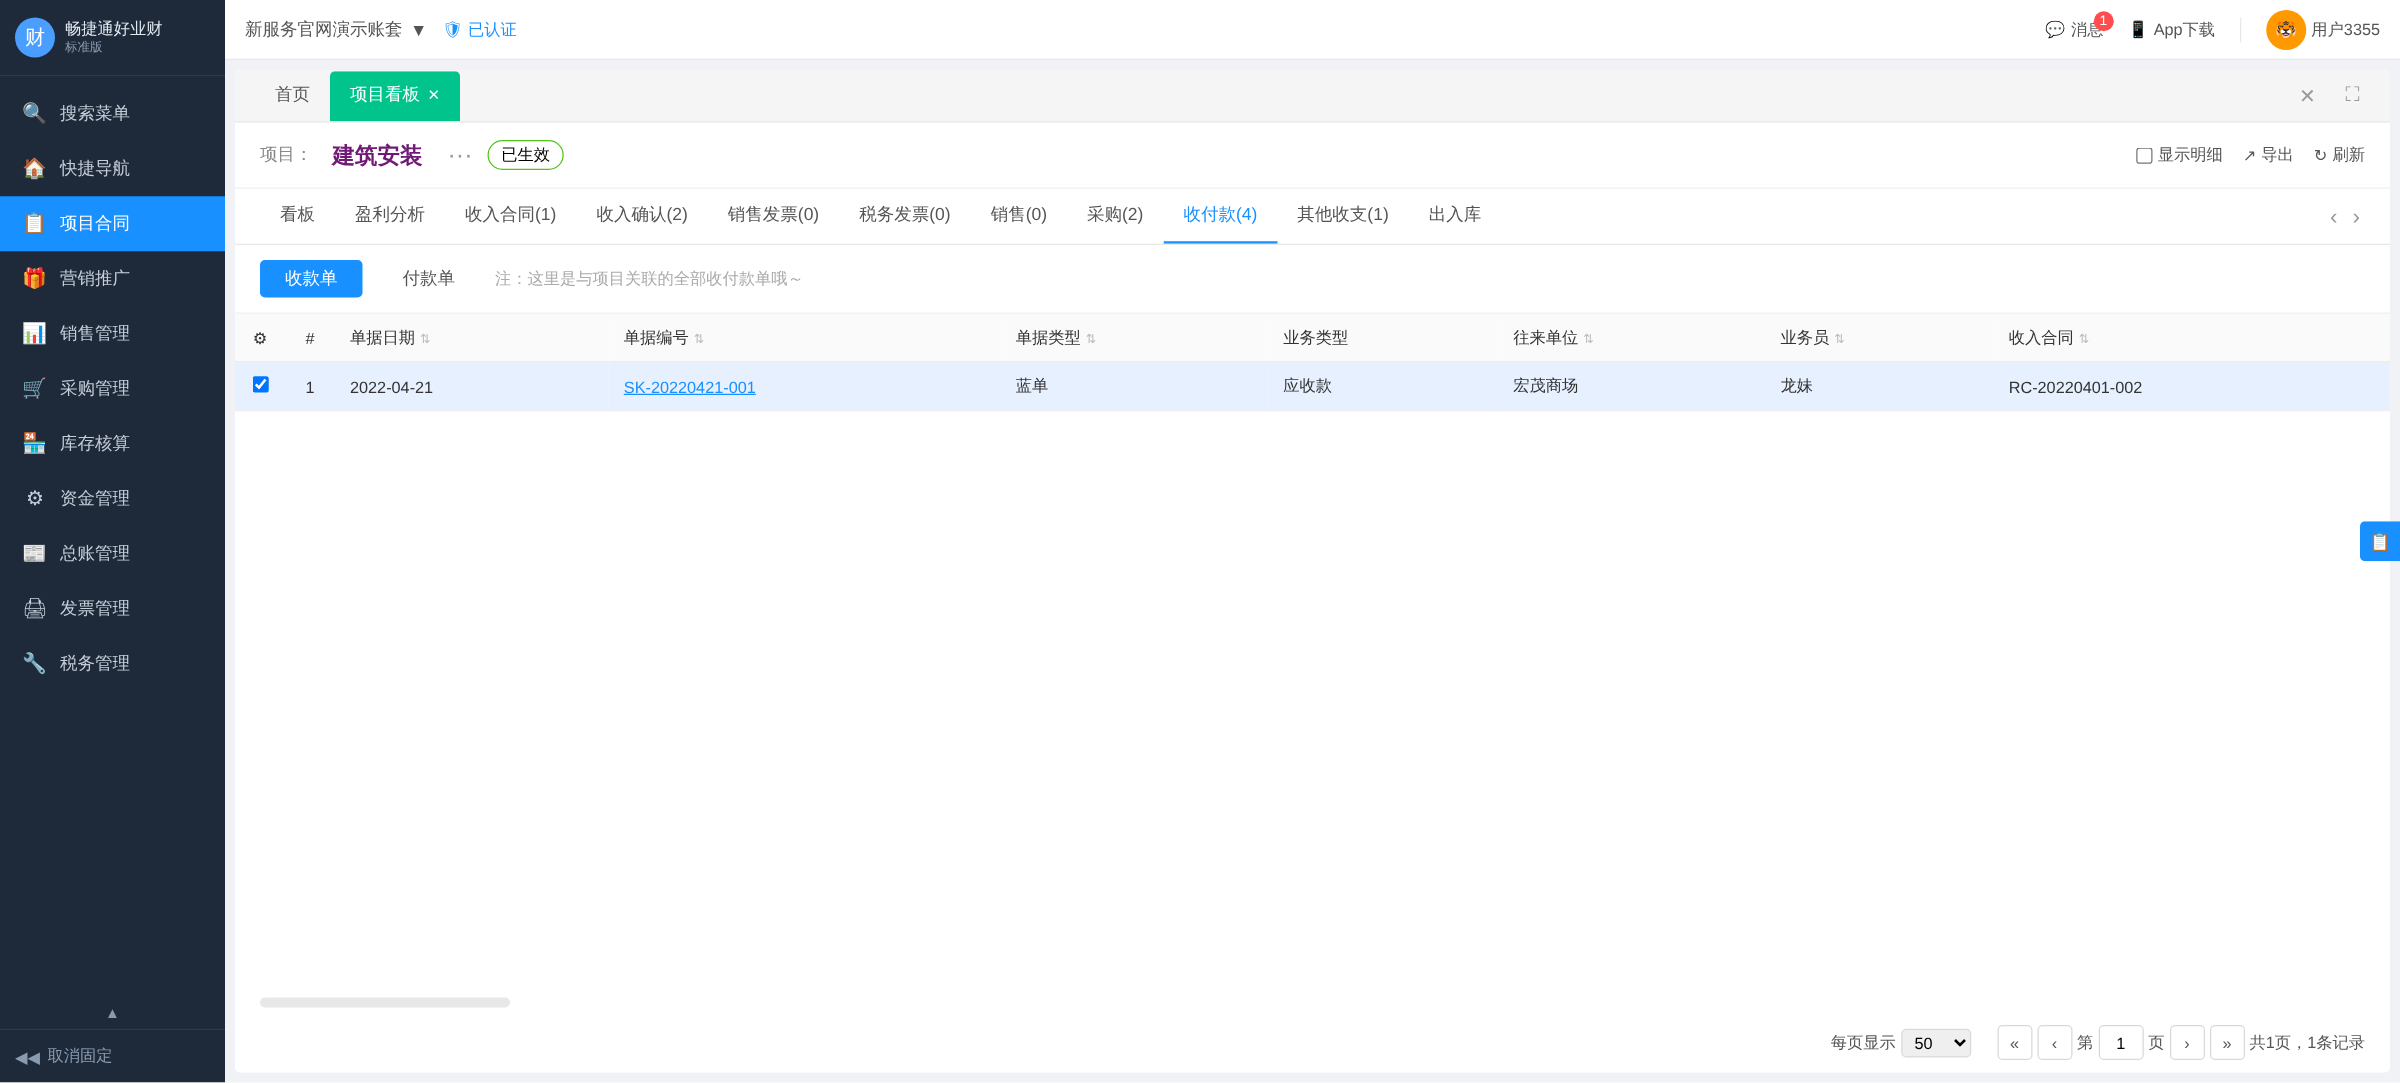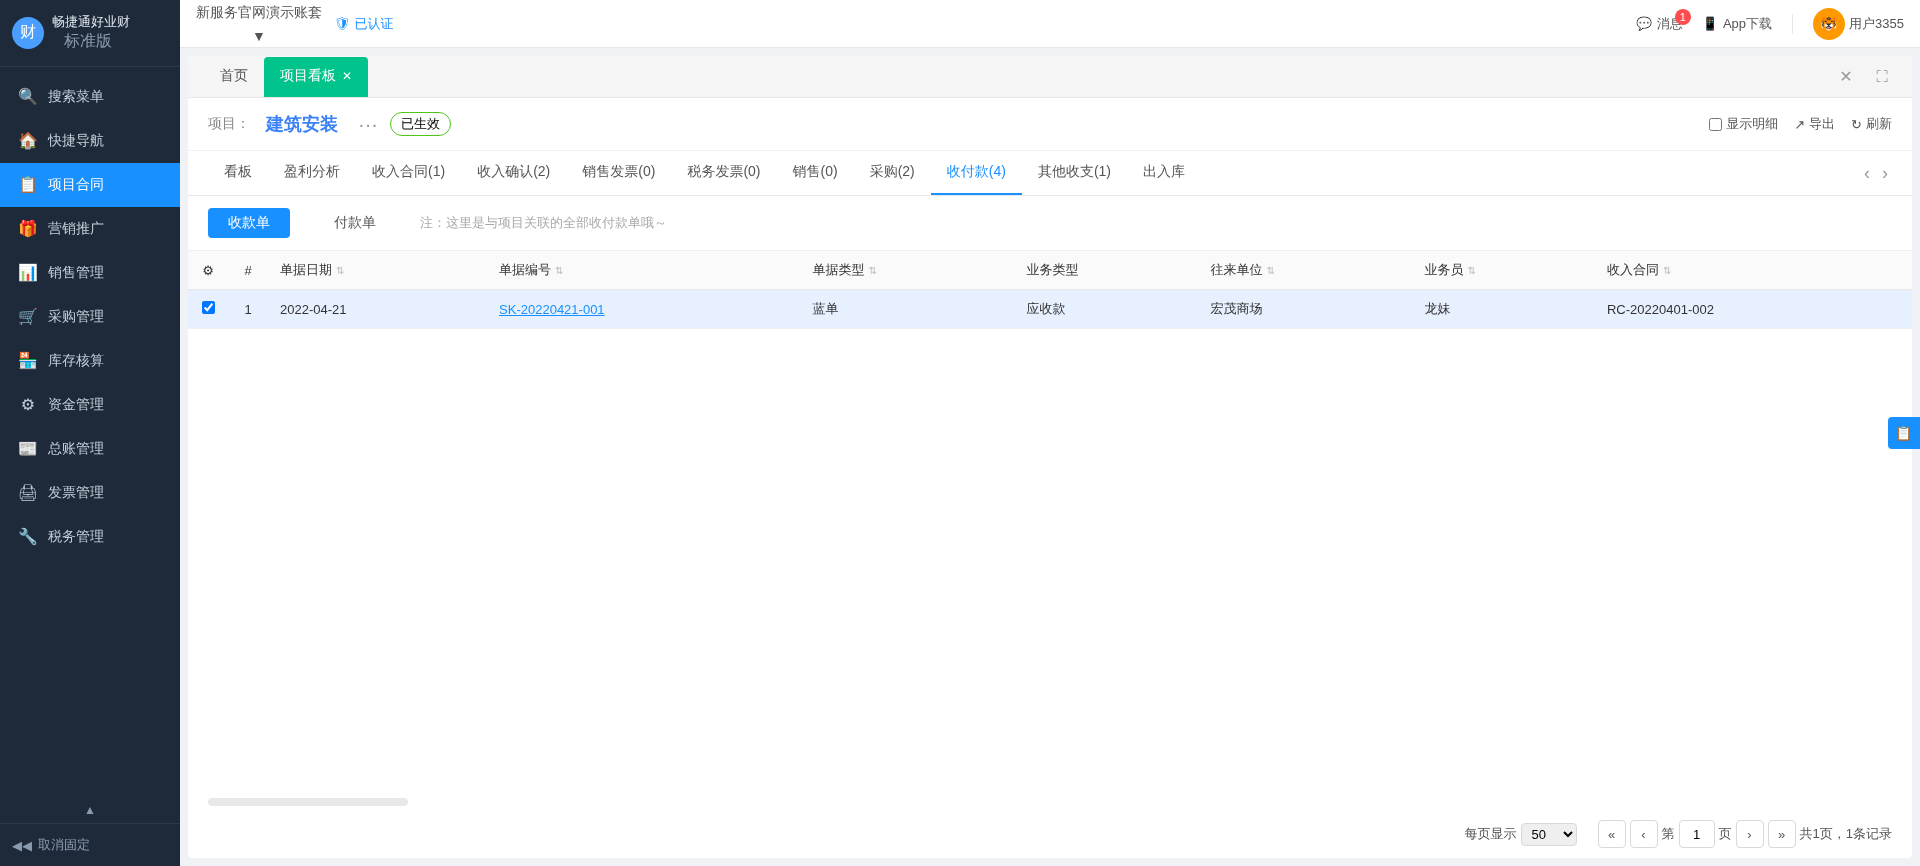--- a/index.html
+++ b/index.html
@@ -32,23 +32,22 @@
       color: white;
       font-size: 16px;
       margin-right: 8px;
     }
     .sidebar-logo-text {
       font-size: 13px;
       color: #e0e8f0;
       line-height: 1.3;
     }
     .sidebar-logo-sub {
-      font-size: 16px;
+      font-size: 10px;
       color: #8a9bb0;
-      margin-left: 12px;
     }
     .sidebar-nav {
       flex: 1;
       overflow-y: auto;
       padding: 8px 0;
     }
     .sidebar-nav::-webkit-scrollbar { width: 4px; }
     .sidebar-nav::-webkit-scrollbar-thumb { background: #2d3a4a; }
     .nav-item {
       display: flex;
@@ -110,21 +109,20 @@
       display: flex;
       align-items: center;
       gap: 12px;
     }
     .account-selector {
       display: flex;
       align-items: center;
       gap: 6px;
       color: #555;
       cursor: pointer;
-      flex-direction: column;
     }
     .verified-badge {
       display: flex;
       align-items: center;
       gap: 4px;
       color: #1890ff;
       font-size: 13px;
     }
     .topbar-right {
       display: flex;
@@ -230,21 +228,21 @@
     .page-header {
       display: flex;
       align-items: center;
       padding: 14px 20px;
       border-bottom: 1px solid #f0f0f0;
       gap: 12px;
     }
     .page-title {
       font-size: 18px;
       font-weight: bold;
-      color: #3b82f6;
+      color: #701a75;
     }
     .page-title-prefix {
       font-size: 14px;
       color: #888;
       margin-right: 4px;
     }
     .more-btn {
       color: #999;
       cursor: pointer;
       font-size: 20px;
@@ -312,21 +310,21 @@
       color: #999;
       font-size: 18px;
       padding: 4px;
     }
 
     
     .content-toggle {
       display: flex;
       align-items: center;
       padding: 12px 20px;
-      gap: 24px;
+      gap: 12px;
       border-bottom: 1px solid #f0f0f0;
     }
     .toggle-btn {
       padding: 6px 20px;
       border-radius: 4px;
       cursor: pointer;
       font-size: 14px;
     }
     .toggle-btn.active {
       background: #1890ff;

